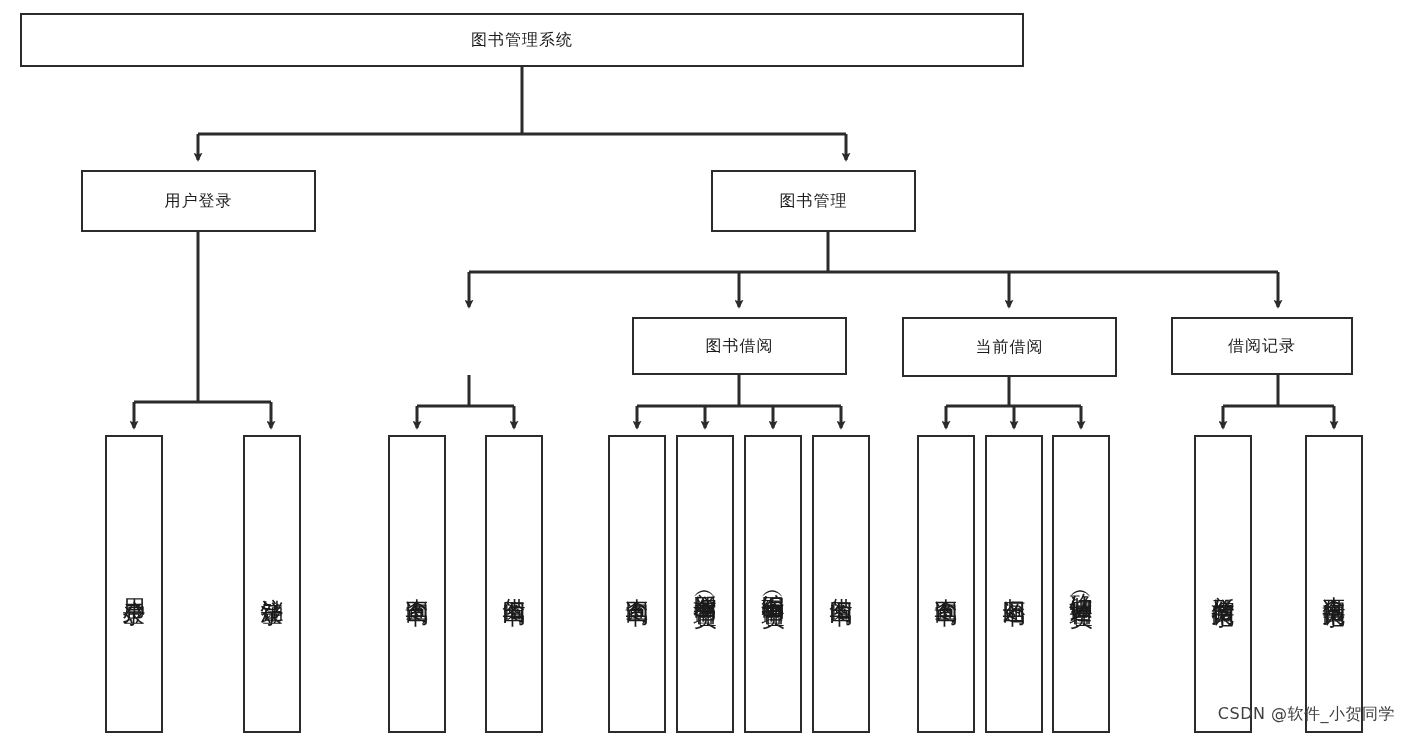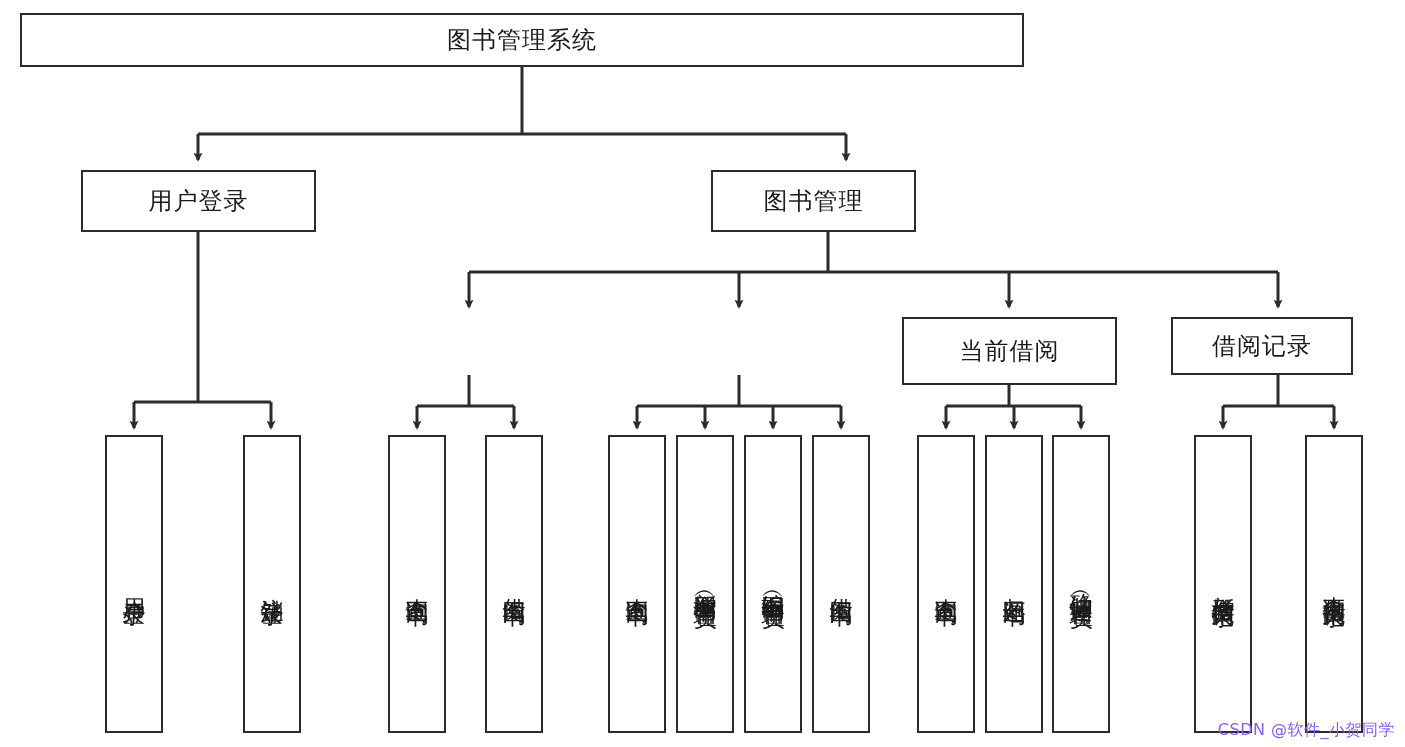--- a/index.html
+++ b/index.html
@@ -30,21 +30,21 @@
     position: absolute;
     box-sizing: border-box;
     background: #ffffff;
     border: 2.5px solid #2b2b2b;
     display: flex;
     align-items: center;
     justify-content: center;
     overflow: hidden;
   }
   .node-label-h {
-    font-size: 24px;
+    font-size: 16px;
     color: #1b1b1b;
     letter-spacing: 1px;
     white-space: nowrap;
     line-height: 1;
   }
   .leaf-box {
     position: absolute;
     box-sizing: border-box;
     background: #ffffff;
     border: 2.5px solid #2b2b2b;
@@ -59,23 +59,23 @@
     font-size: 23px;
     color: #1b1b1b;
     line-height: 1.18;
     letter-spacing: 2px;
     white-space: nowrap;
     text-align: center;
   }
   #watermark {
     position: absolute;
     right: 10px;
-    bottom: 6px;
+    bottom: 22px;
     font-size: 16px;
-    color: #8b5cf6;
+    color: #404040;
     white-space: nowrap;
     letter-spacing: 0.5px;
   }
 </style>
 </head>
 <body>
 
 <div id="diagram-root">
 
   <svg id="connector-layer" viewBox="0 0 1405 747" xmlns="http://www.w3.org/2000/svg">
@@ -146,22 +146,25 @@
 
   <div class="node-box" style="left:81px; top:170px; width:235px; height:62px;">
     <span class="node-label-h">用户登录</span>
   </div>
 
   <div class="node-box" style="left:711px; top:170px; width:205px; height:62px;">
     <span class="node-label-h">图书管理</span>
   </div>
 
 
-
-  <div class="node-box" style="left:902px; top:317px; width:215px; height:68px;">
+  <div class="node-box" style="left:632px; top:317px; width:215px; height:58px;">
+    <span class="node-label-h">图书借阅</span>
+  </div>
+
+  <div class="node-box" style="left:902px; top:317px; width:215px; height:60px;">
     <span class="node-label-h">当前借阅</span>
   </div>
 
   <div class="node-box" style="left:1171px; top:317px; width:182px; height:58px;">
     <span class="node-label-h">借阅记录</span>
   </div>
 
   <div class="leaf-box" style="left:105px; top:435px; width:58px; height:298px;">
     <span class="node-label-v">用户登录</span>
   </div>

